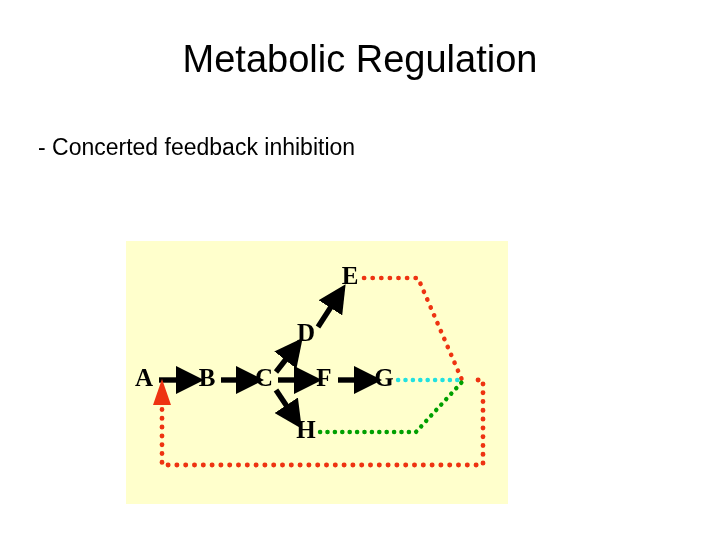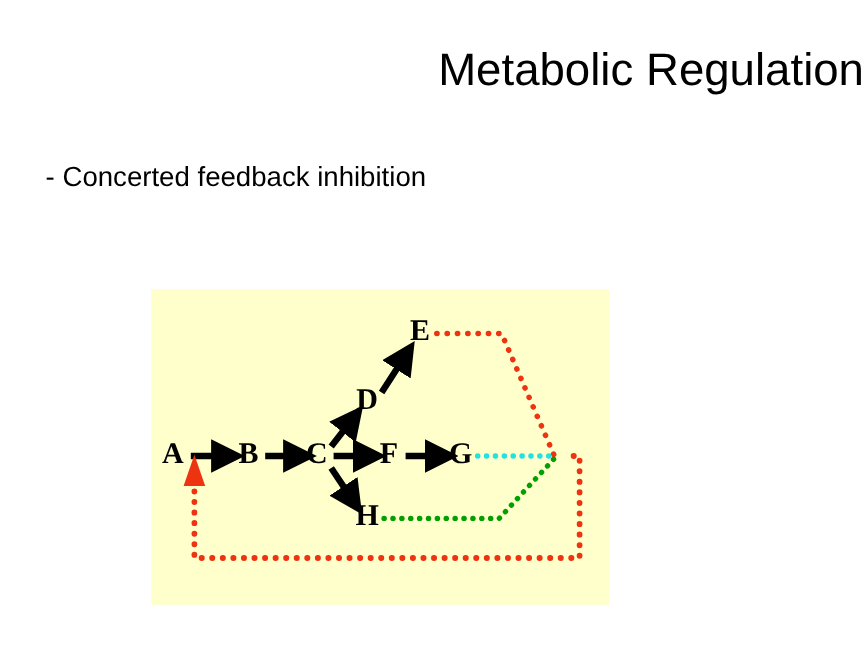--- a/index.html
+++ b/index.html
@@ -21,21 +21,21 @@
     width: 720px;
     height: 540px;
     background: #ffffff;
   }
 
   #slide-title {
     position: absolute;
     left: 0;
     top: 38px;
     width: 720px;
-    text-align: right;
+    text-align: center;
     font-family: "Liberation Sans", sans-serif;
     font-size: 38px;
     font-weight: 400;
     color: #000000;
     letter-spacing: 0px;
     white-space: nowrap;
   }
 
   #bullet-line {
     position: absolute;

